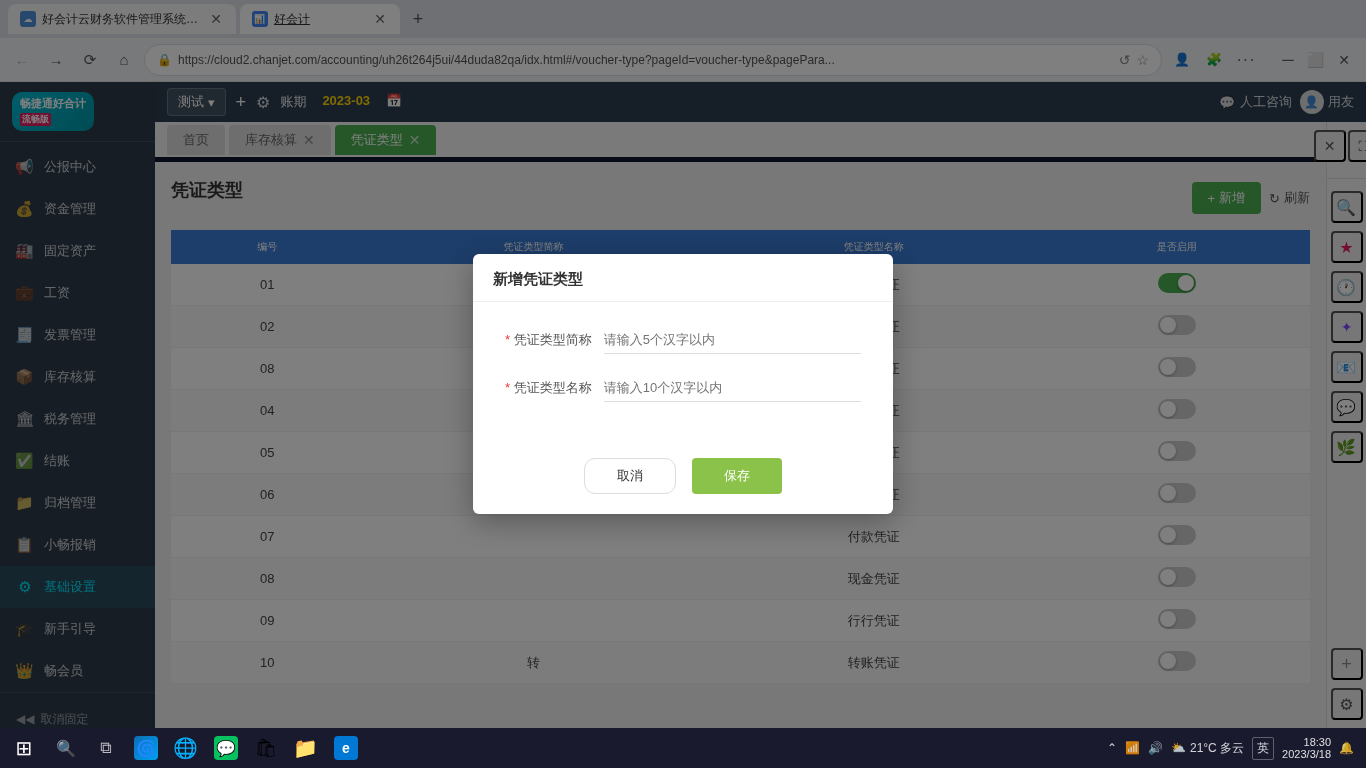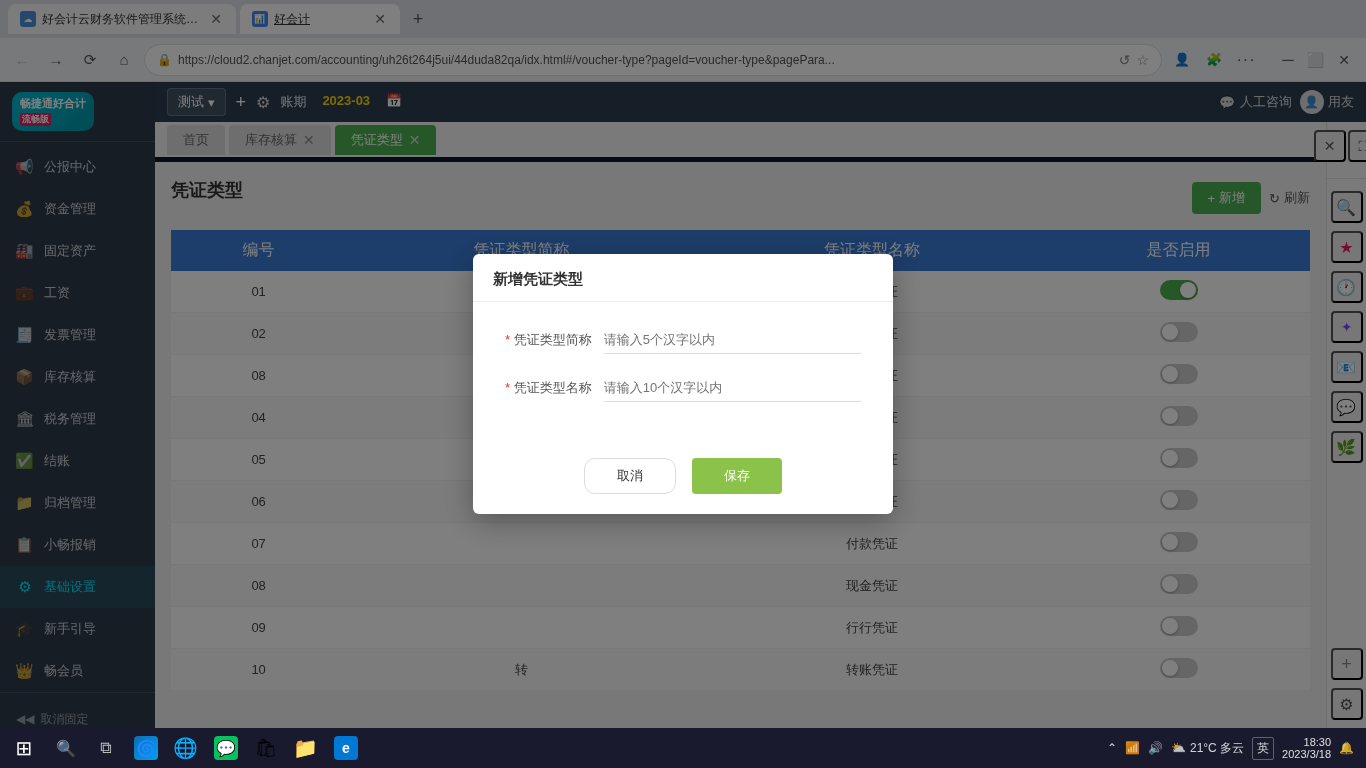--- a/index.html
+++ b/index.html
@@ -48,21 +48,21 @@
 
     
     .page-content { flex: 1; padding: 16px; overflow-y: auto; position: relative; }
     .page-title { font-size: 18px; color: #333; margin-bottom: 16px; }
     .btn-primary { background: #4caf50; color: white; border: none; border-radius: 4px; padding: 7px 16px; font-size: 13px; cursor: pointer; display: flex; align-items: center; gap: 4px; }
     .btn-refresh { background: none; border: none; color: #555; font-size: 13px; cursor: pointer; display: flex; align-items: center; gap: 4px; }
 
     
     .data-table { width: 100%; border-collapse: collapse; background: white; }
     .data-table thead { background: #3a7bd5; color: white; }
-    .data-table th { padding: 10px 16px; font-weight: normal; font-size: 16px; text-align: center; }
+    .data-table th { padding: 10px 16px; font-weight: normal; font-size: 10px; text-align: center; }
     .data-table td { padding: 9px 16px; font-size: 13px; color: #444; text-align: center; border-bottom: 1px solid #f0f0f0; }
     .data-table tr:nth-child(even) { background: #f9f9f9; }
 
     
     .toggle { width: 38px; height: 20px; border-radius: 10px; position: relative; cursor: pointer; display: inline-block; }
     .toggle.on { background: #4caf50; }
     .toggle.off { background: #ccc; }
     .toggle-knob { width: 16px; height: 16px; background: white; border-radius: 50%; position: absolute; top: 2px; transition: left 0.2s; box-shadow: 0 1px 3px rgba(0,0,0,0.3); }
     .toggle.on .toggle-knob { left: 20px; }
     .toggle.off .toggle-knob { left: 2px; }

